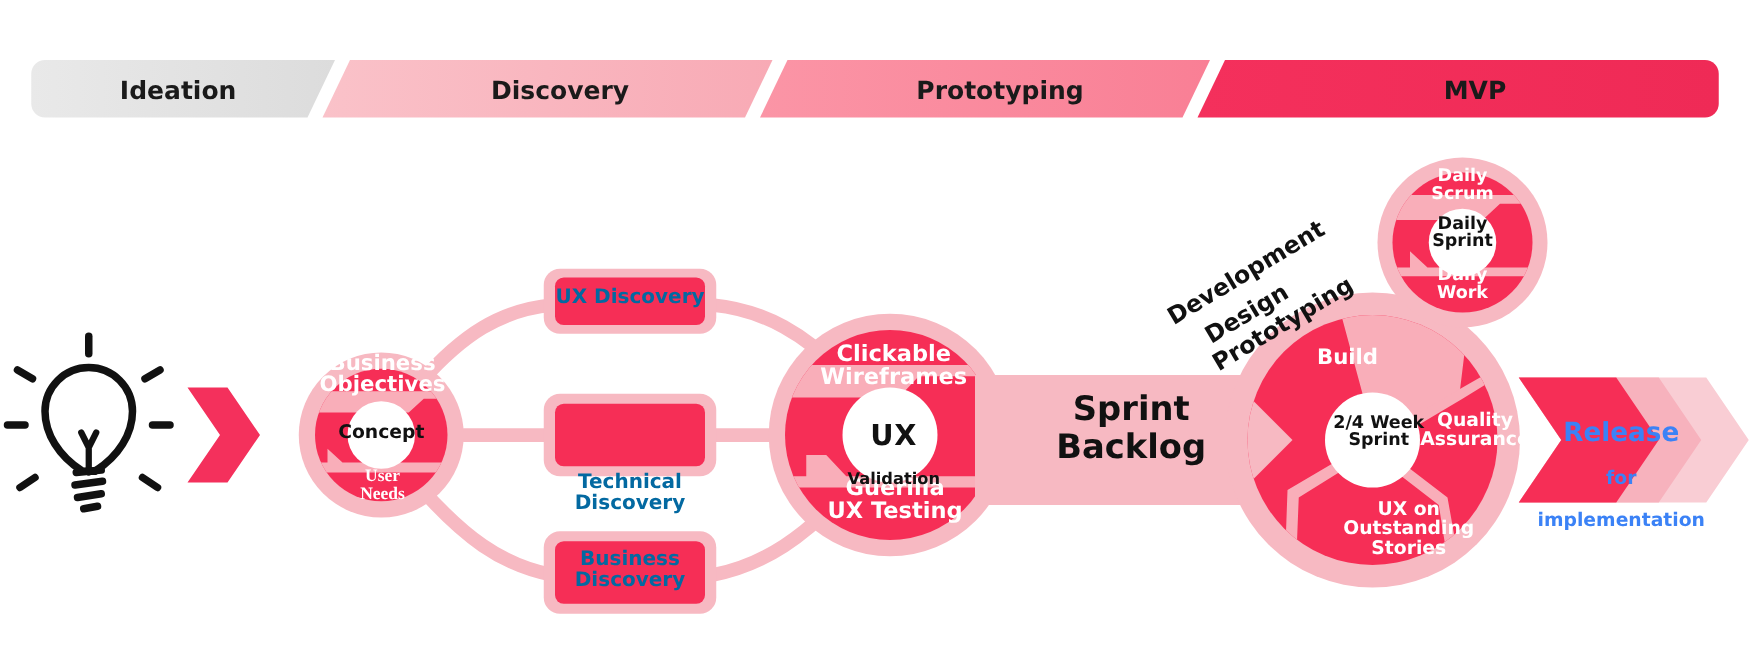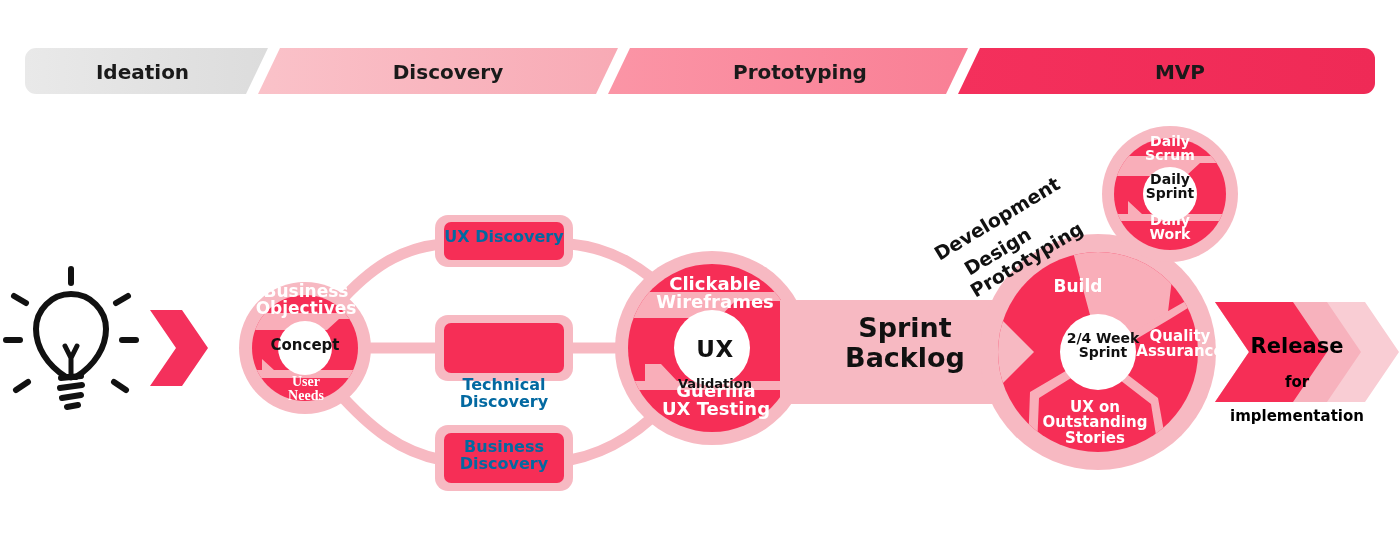--- a/index.html
+++ b/index.html
@@ -35,21 +35,21 @@
   .lbl-uxv .l2{font-size:13px;display:block;margin-top:-1px;}
 
   .lbl-sprintbacklog{left:815px;top:313px;width:180px;font-size:27px;line-height:1.12;}
 
   .lbl-ds   {left:1128px;top:134px;width:84px;font-size:14px;}
   .lbl-dw   {left:1128px;top:213px;width:84px;font-size:14px;}
   .lbl-dsp  {left:1134px;top:172px;width:72px;font-size:14px;}
 
   .lbl-build{left:1035px;top:278px;width:86px;font-size:17px;}
   .lbl-qa   {left:1132px;top:329px;width:96px;font-size:15px;}
-  .lbl-uxos {left:1024px;top:400px;width:142px;font-size:15px;}
+  .lbl-uxos {left:1056px;top:400px;width:142px;font-size:15px;}
   .lbl-24ws {left:1062px;top:331px;width:82px;font-size:14px;}
 
   .lbl-release{left:1212px;top:320px;width:170px;}
   .lbl-release .r1{font-size:21px;font-weight:bold;display:block;}
   .lbl-release .r2{font-size:15px;font-weight:bold;display:block;line-height:1.15;}
   .lbl-release .r3{font-size:15px;font-weight:bold;display:block;line-height:1.15;}
 
   
   .disc-box-label{position:absolute;text-align:center;color:#0369a1;font-weight:bold;
     font-size:16px;line-height:1.06;white-space:pre-line;pointer-events:none;}
@@ -250,19 +250,19 @@
 
   <div class="txt white-bold lbl-build">Build</div>
   <div class="txt white-bold lbl-qa">Quality
 Assurance</div>
   <div class="txt white-bold lbl-uxos">UX on
 Outstanding
 Stories</div>
   <div class="txt dark-bold lbl-24ws">2/4 Week
 Sprint</div>
 
-  <div class="txt lbl-release" style="color:#000000;">
+  <div class="txt lbl-release" style="color:#3b82f6;">
     <span class="r1">Release</span>
     <span class="r2">for</span>
     <span class="r3">implementation</span>
   </div>
 
 </div>
 
 </body></html>

